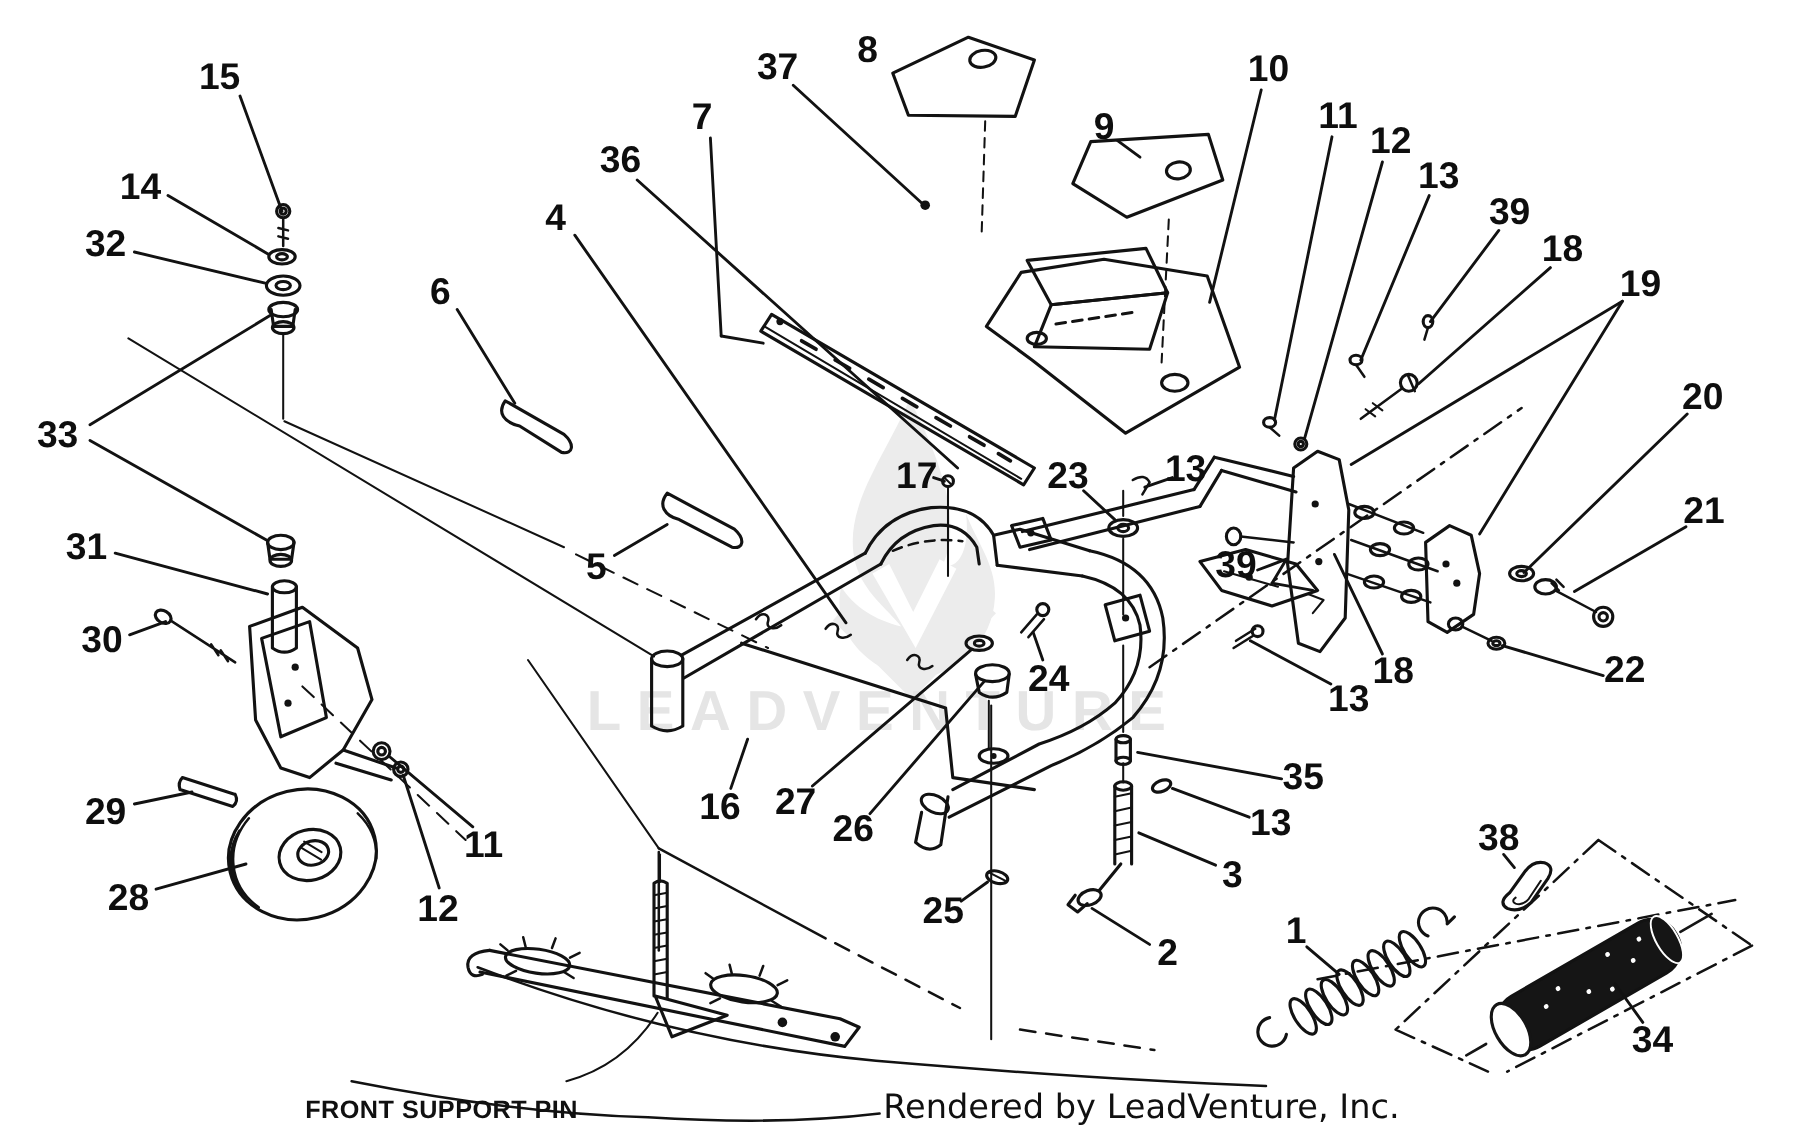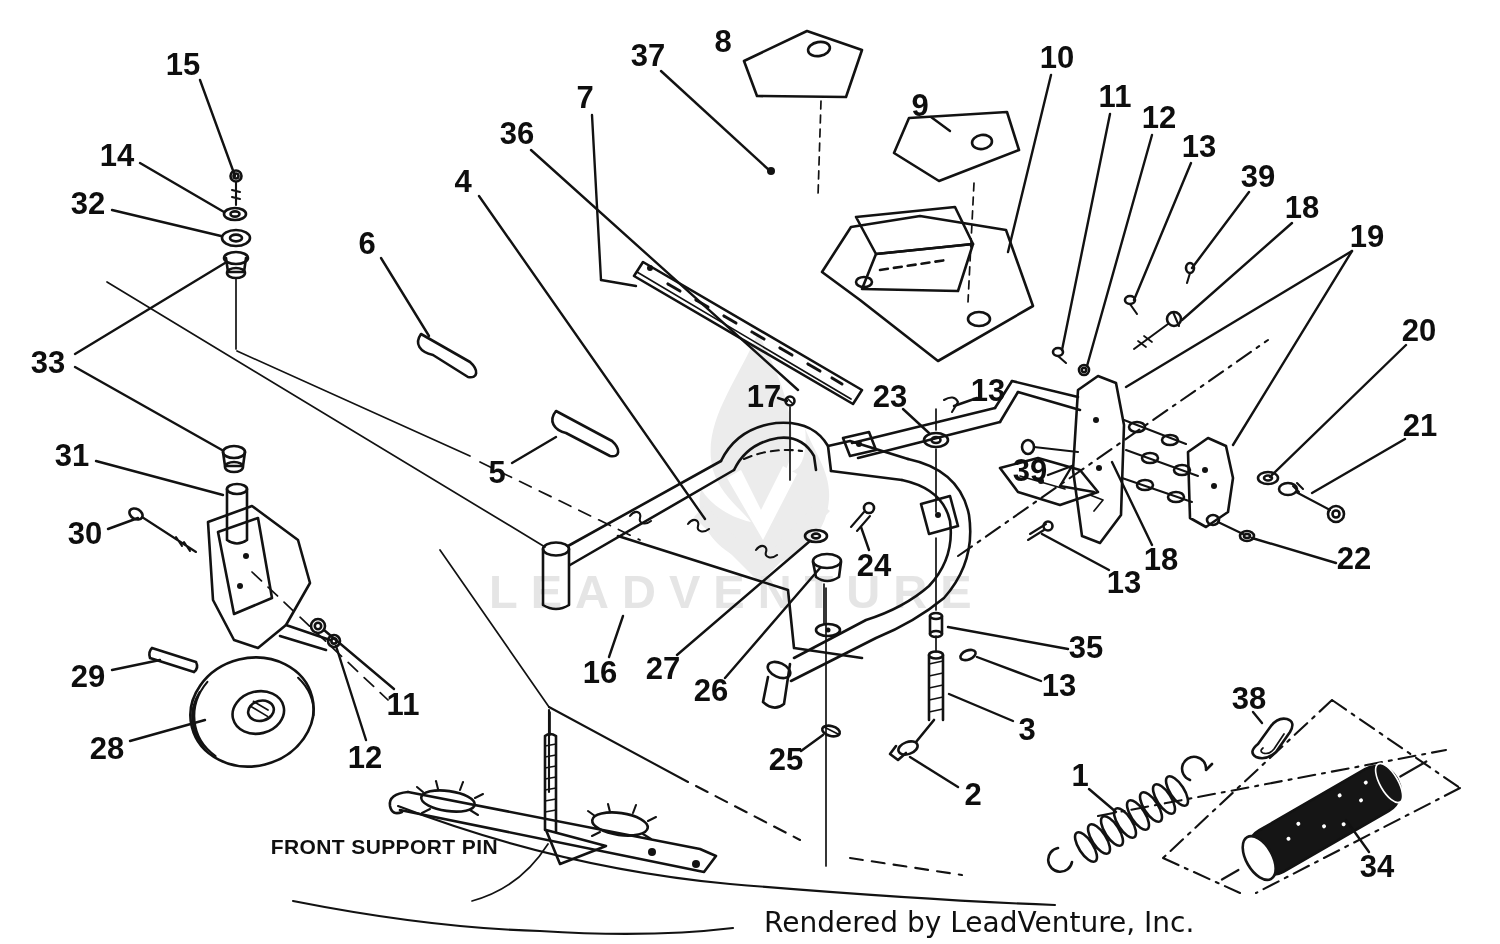--- a/index.html
+++ b/index.html
@@ -5,22 +5,22 @@
   html,body{margin:0;padding:0;background:#fff;width:1500px;height:944px;overflow:hidden;}
   #stage{position:relative;width:1500px;height:944px;background:#ffffff;font-family:"Liberation Sans",sans-serif;}
   svg{position:absolute;left:0;top:0;}
   .ln{stroke:#121212;stroke-width:2.6;fill:none;stroke-linecap:round;stroke-linejoin:round;}
   .t1{stroke-width:1.7;} .t2{stroke-width:2.1;} .t3{stroke-width:3.1;}
   .dash{stroke-dasharray:13 9;} .dashdot{stroke-dasharray:17 7 3 7;} .dsh2{stroke-dasharray:8 6;}
   .fb{fill:#121212;stroke:none;}
   .lbl{font:700 31px "Liberation Sans",sans-serif;fill:#0e0e0e;}
   .ldr{stroke:#121212;stroke-width:2.4;fill:none;stroke-linecap:round;}
   .wm-text{font:700 47px "Liberation Sans",sans-serif;letter-spacing:13px;}
-  .note{position:absolute;left:238px;top:833px;width:260px;text-align:right;font-weight:700;font-size:21px;line-height:1.38;color:#101010;letter-spacing:.4px;}
-  .credit{position:absolute;left:736px;top:906px;font-family:"DejaVu Sans",sans-serif;font-size:28px;color:#101010;margin-left:28px;}
+  .note{position:absolute;left:238px;top:912px;width:260px;text-align:center;font-weight:700;font-size:21px;line-height:1.38;color:#101010;letter-spacing:.4px;}
+  .credit{position:absolute;left:736px;top:906px;font-family:"DejaVu Sans",sans-serif;font-size:28px;color:#101010;}
 </style>
 </head>
 <body>
 
 <div id="stage">
 <svg width="1500" height="944" viewBox="0 0 1500 944">
 
   <g>
     <path d="M758,333 C737,382 701,424 713,470 C720,494 739,507 751,522 C729,517 711,505 701,489 C694,521 713,549 749,563 L762,568 C801,559 827,534 829,499 C831,472 814,452 805,428 C809,461 796,476 786,470 C801,436 786,386 758,333 Z" fill="#ececec"></path>
     <path d="M741,470 l20,40 l22,-44 l14,8 l-34,66 l-36,-62 Z" fill="#ffffff"></path>

